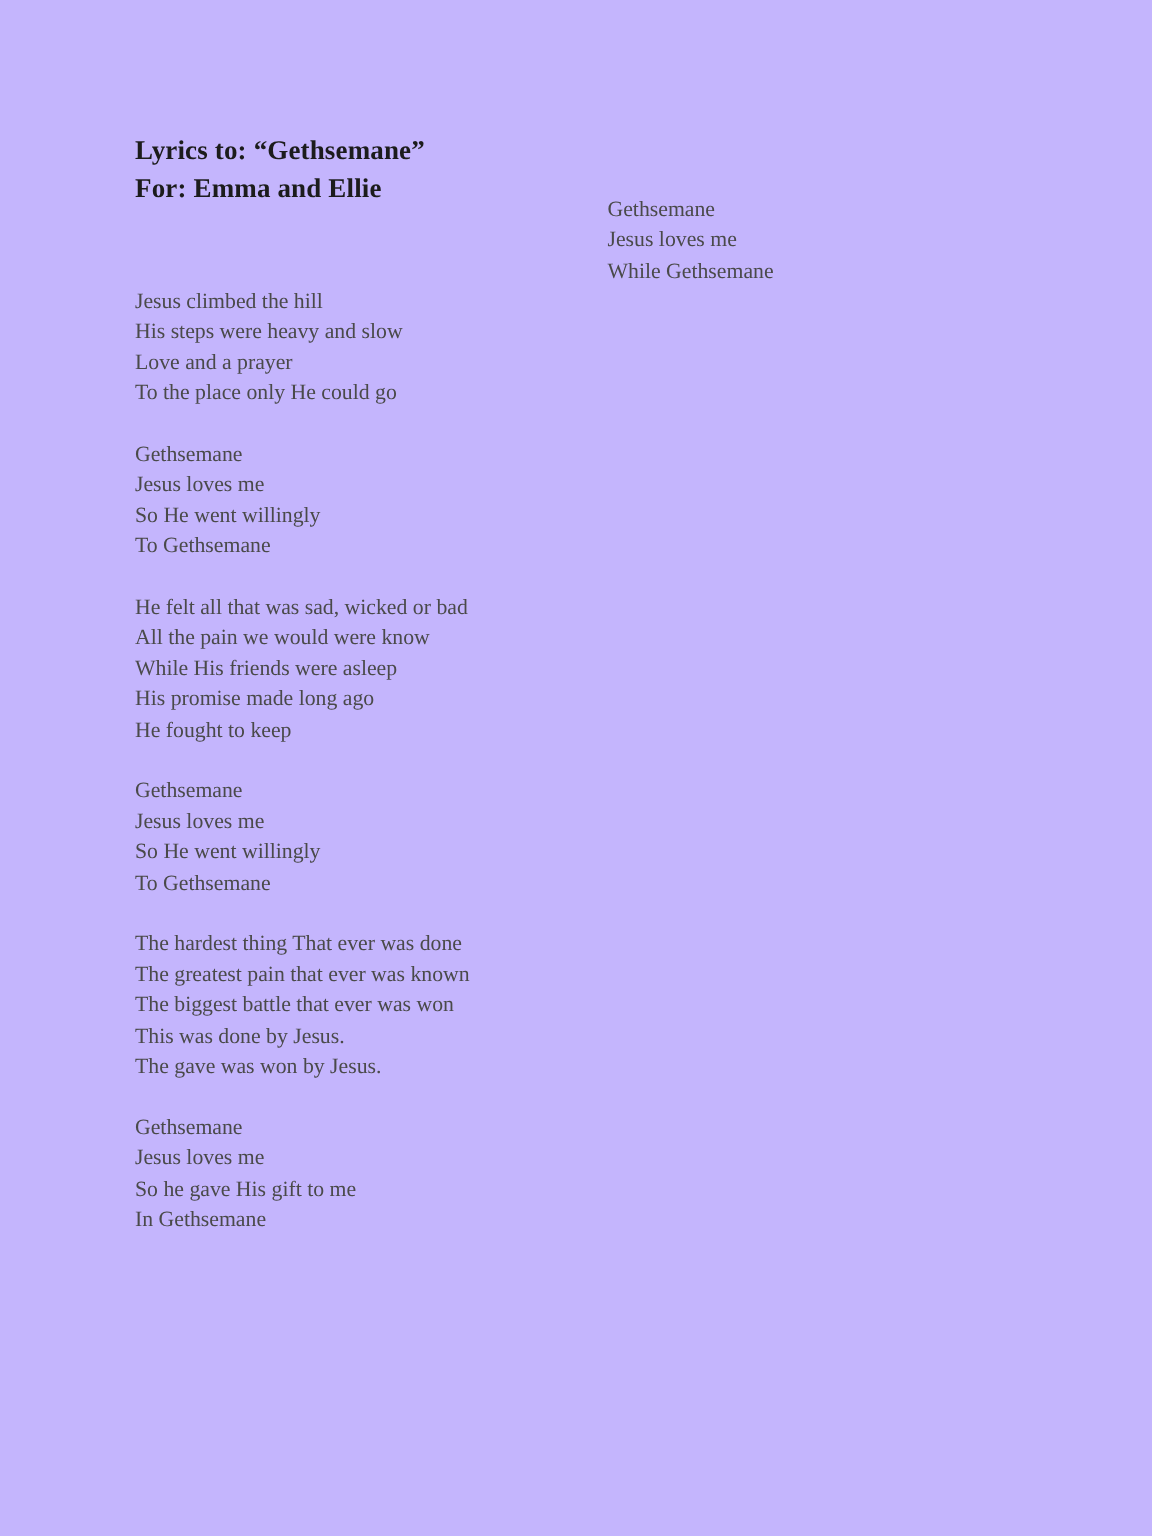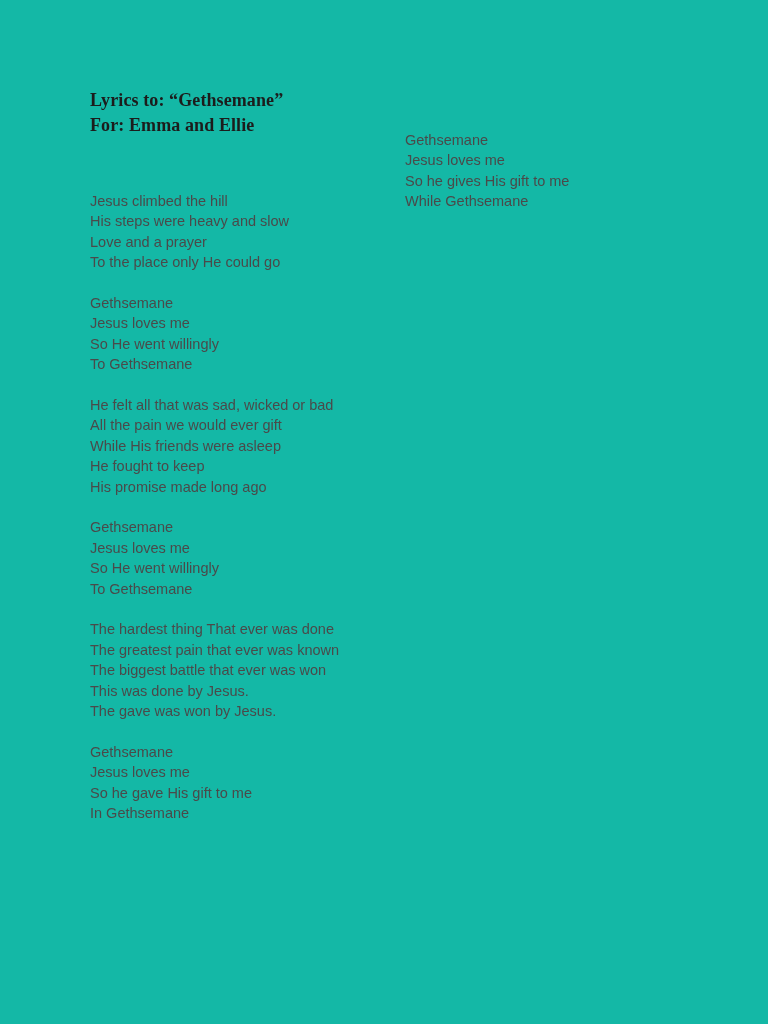--- a/index.html
+++ b/index.html
@@ -4,37 +4,37 @@
 <style>
   html, body {
     margin: 0;
     padding: 0;
     background: #ffffff;
   }
   .page {
     position: relative;
     width: 768px;
     height: 1024px;
-    background: #14b8a6;
+    background: #c4b5fd;
     overflow: hidden;
   }
   .doc-title {
     position: absolute;
     left: 90px;
     top: 88px;
     font-family: "Liberation Serif", serif;
     font-weight: bold;
     font-size: 18px;
     line-height: 25px;
     color: #1c1c1c;
     letter-spacing: 0.1px;
   }
   .lyric-col {
     position: absolute;
-    font-family: Liberation Sans, sans-serif;
+    font-family: Liberation Serif, serif;
     font-size: 14.5px;
     line-height: 20.4px;
     color: #4a4a4a;
   }
   .lyric-col.left  { left: 90px;  top: 167px; margin-top: 24px; }
   .lyric-col.right { left: 405px; top: 130px; }
   .stanza {
     margin: 0 0 20.4px 0;
   }
   .lyric-line, .title-line {
@@ -62,24 +62,24 @@
 
     <div class="stanza">
       <div class="lyric-line">Gethsemane</div>
       <div class="lyric-line">Jesus loves me</div>
       <div class="lyric-line">So He went willingly</div>
       <div class="lyric-line">To Gethsemane</div>
     </div>
 
     <div class="stanza">
       <div class="lyric-line">He felt all that was sad, wicked or bad</div>
-      <div class="lyric-line">All the pain we would ever gift</div>
+      <div class="lyric-line">All the pain we would were know</div>
       <div class="lyric-line">While His friends were asleep</div>
+      <div class="lyric-line">His promise made long ago</div>
       <div class="lyric-line">He fought to keep</div>
-      <div class="lyric-line">His promise made long ago</div>
     </div>
 
     <div class="stanza">
       <div class="lyric-line">Gethsemane</div>
       <div class="lyric-line">Jesus loves me</div>
       <div class="lyric-line">So He went willingly</div>
       <div class="lyric-line">To Gethsemane</div>
     </div>
 
     <div class="stanza">
@@ -96,18 +96,17 @@
       <div class="lyric-line">So he gave His gift to me</div>
       <div class="lyric-line">In Gethsemane</div>
     </div>
 
   </div>
 
   <div class="lyric-col right">
     <div class="stanza">
       <div class="lyric-line">Gethsemane</div>
       <div class="lyric-line">Jesus loves me</div>
-      <div class="lyric-line">So he gives His gift to me</div>
       <div class="lyric-line">While Gethsemane</div>
     </div>
   </div>
 
 </div>
 
 </body></html>

